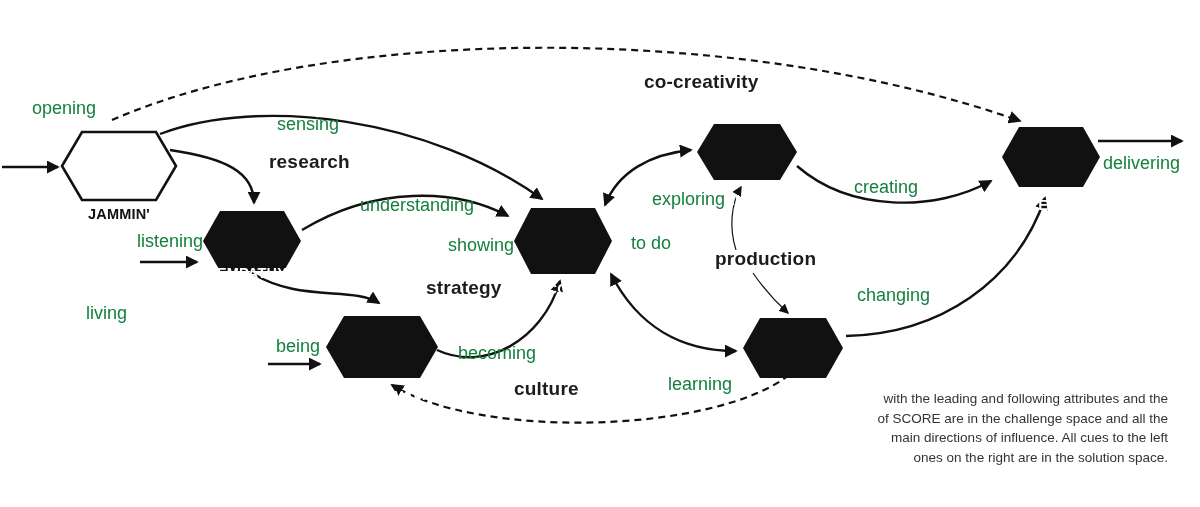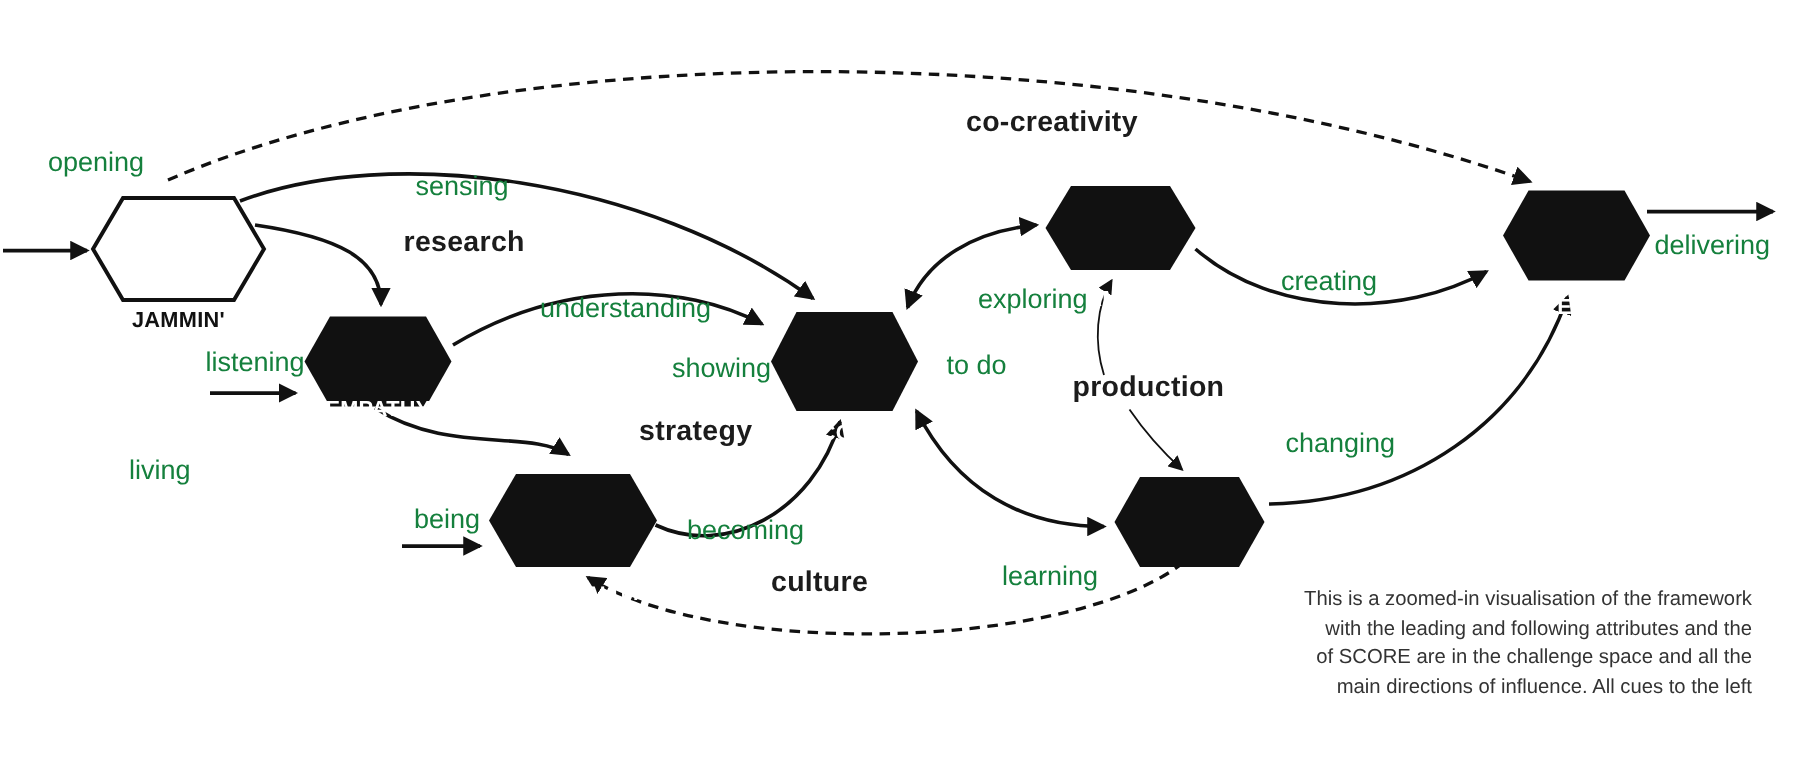--- a/index.html
+++ b/index.html
@@ -93,19 +93,19 @@
   <div class="cue" style="left:857px;top:285px;">changing</div>
   <div class="cue" style="left:1103px;top:153px;">delivering</div>
 
   <div class="phase" style="left:269px;top:151px;">research</div>
   <div class="phase" style="left:426px;top:277px;">strategy</div>
   <div class="phase" style="left:514px;top:378px;">culture</div>
   <div class="phase" style="left:644px;top:71px;">co-creativity</div>
   <div class="phase" style="left:715px;top:248px;">production</div>
 
   <div id="caption">
-    <div>This is a zoomed-in visualisation of the framework</div>
     <div>with the leading and following attributes and the</div>
     <div>of SCORE are in the challenge space and all the</div>
     <div>main directions of influence. All cues to the left</div>
+    <div>ones on the right are in the solution space.</div>
   </div>
 
 </div>
 
 </body></html>

